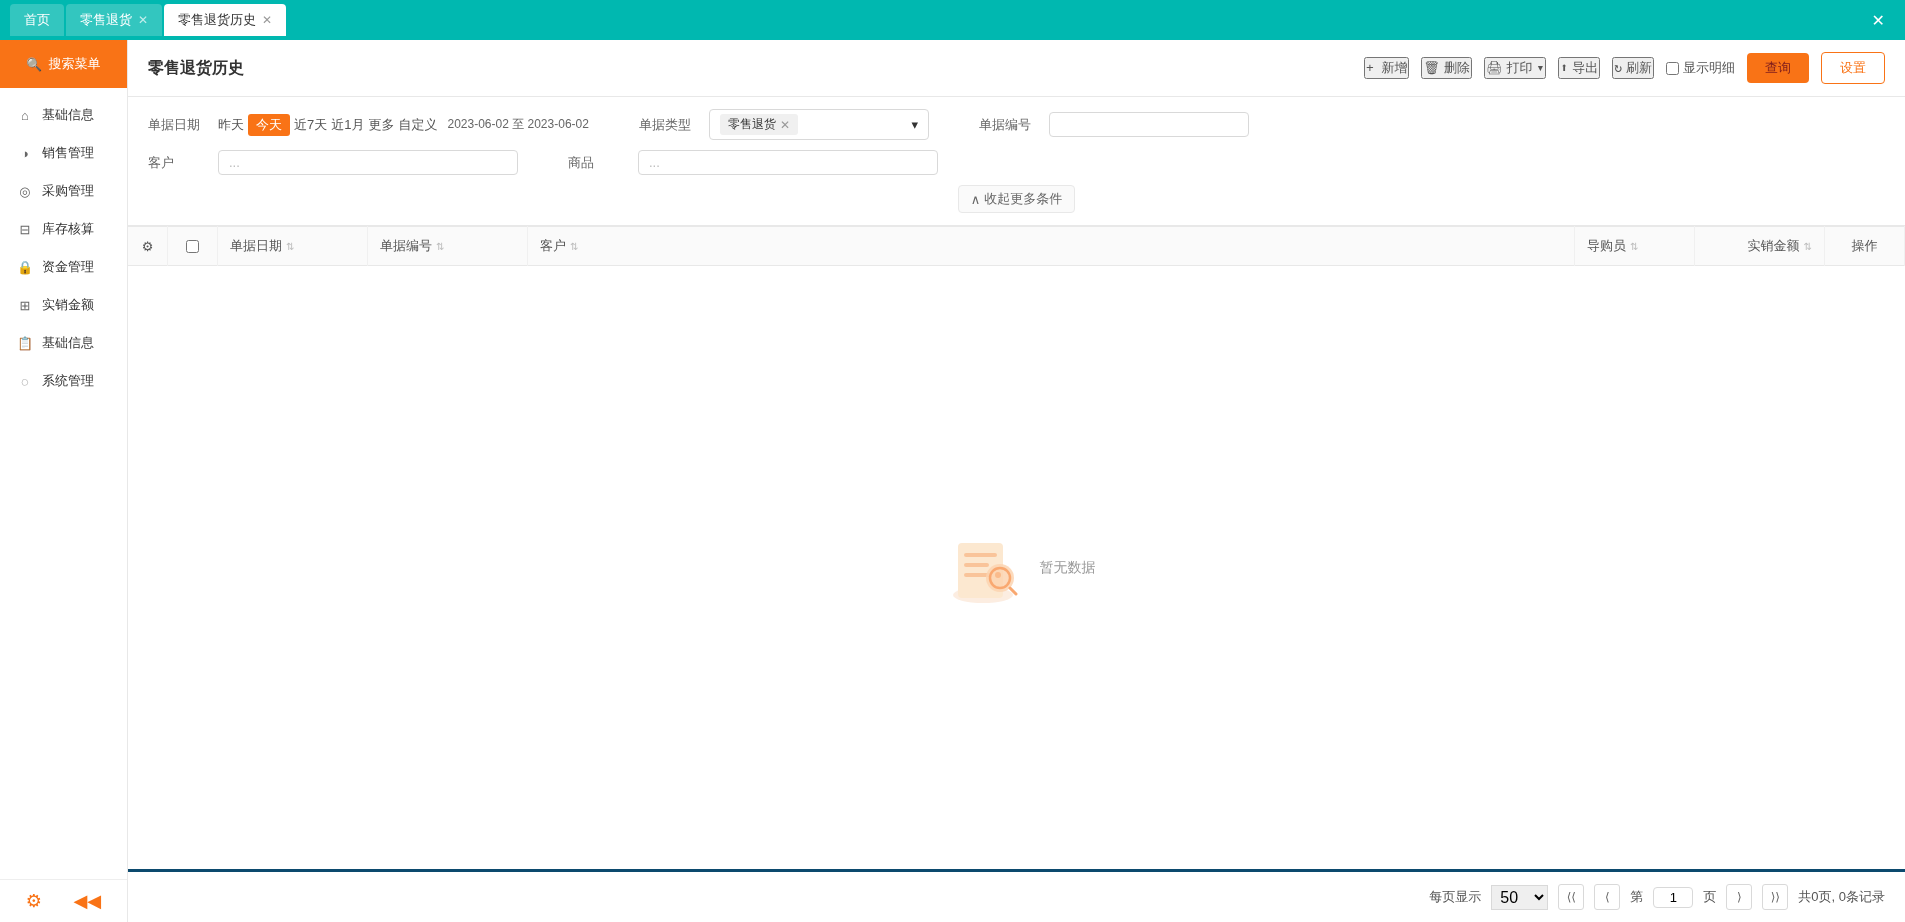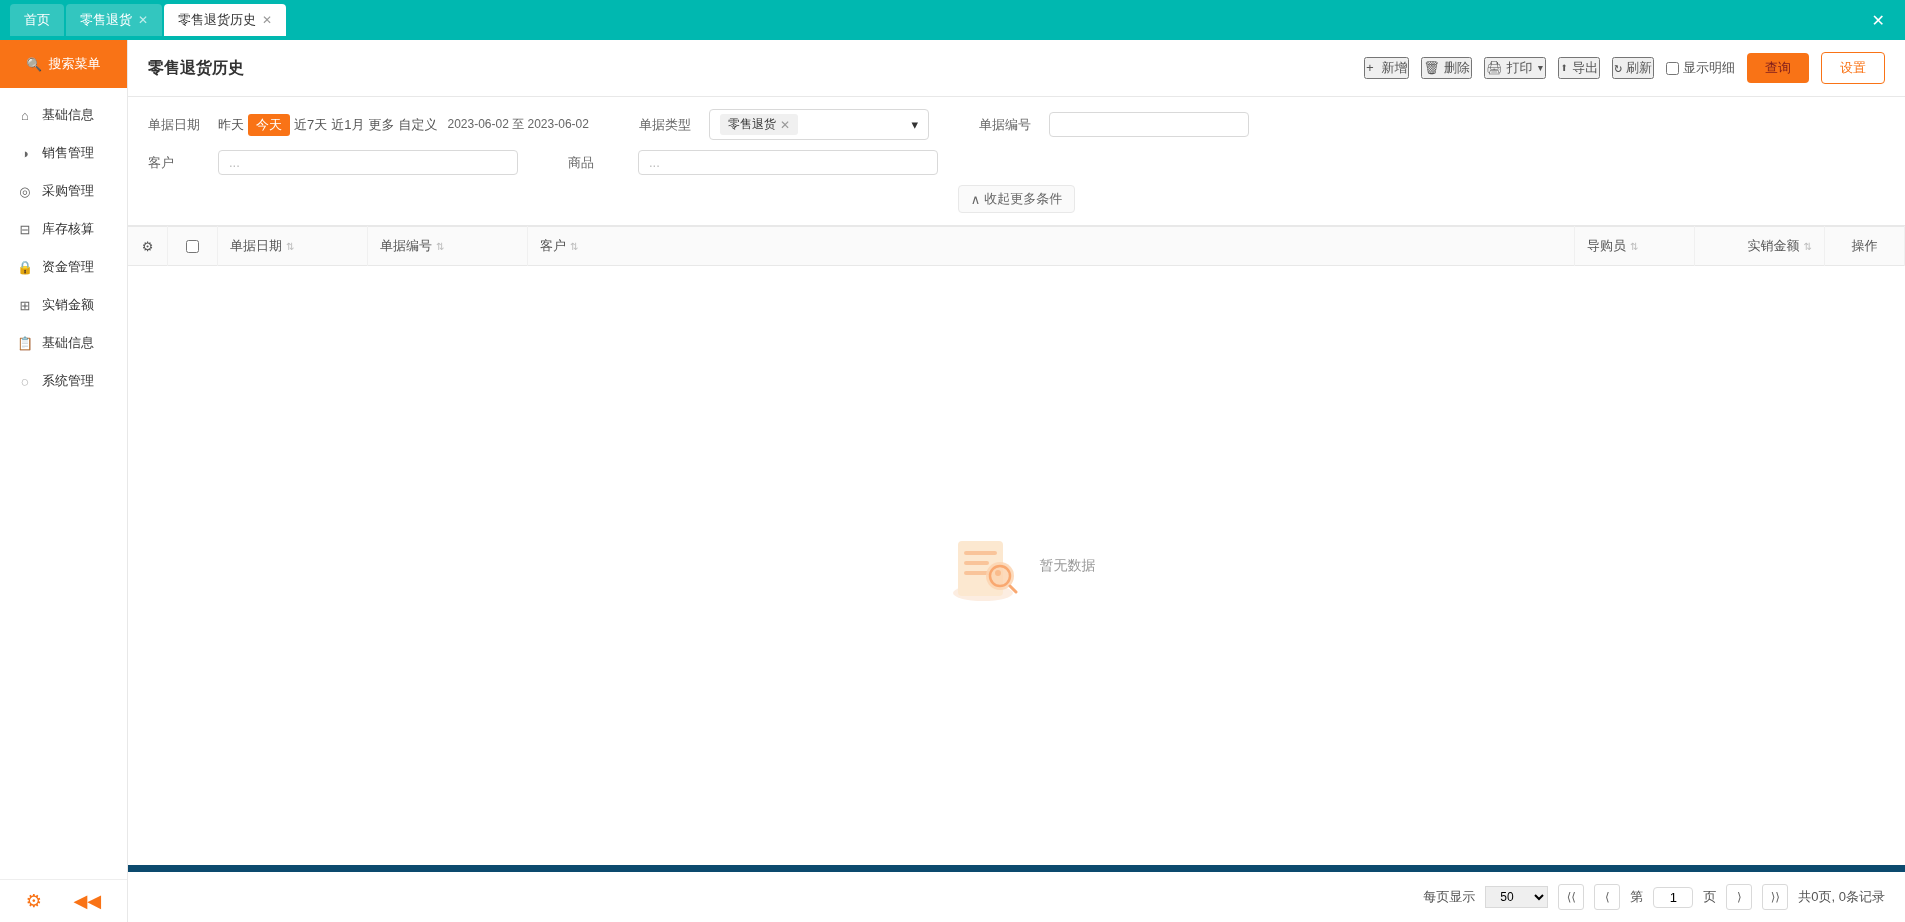--- a/index.html
+++ b/index.html
@@ -68,22 +68,22 @@
     .table-col.op { width: 80px; justify-content: center; }
     .sort-icon { color: #bbb; font-size: 10px; }
 
     
     .empty-state { flex: 1; display: flex; flex-direction: row; align-items: center; justify-content: center; gap: 12px; }
     .empty-icon { width: 90px; height: 90px; position: relative; }
     .empty-icon svg { width: 90px; height: 90px; }
     .empty-text { color: #999; font-size: 14px; }
 
     
-    .pagination { display: flex; align-items: center; justify-content: flex-end; padding: 12px 20px; border-top: 7px solid #0c4a6e; background: #fff; gap: 10px; font-size: 13px; color: #555; }
-    .pagination-select { border: 1px solid #d9d9d9; border-radius: 0; padding: 2px 10px; font-size: 12px; }
+    .pagination { display: flex; align-items: center; justify-content: flex-end; padding: 12px 20px; border-top: 3px solid #0c4a6e; background: #fff; gap: 10px; font-size: 13px; color: #555; }
+    .pagination-select { border: 1px solid #d9d9d9; border-radius: 0; padding: 2px 4px; font-size: 16px; }
     .pagination-btn { border: 1px solid #d9d9d9; border-radius: 3px; width: 26px; height: 26px; display: flex; align-items: center; justify-content: center; cursor: pointer; color: #666; font-size: 12px; }
     .pagination-input { border: 1px solid #d9d9d9; border-radius: 4px; width: 40px; padding: 2px 6px; text-align: center; font-size: 13px; }
   </style>
 </head>
 <body>
 
 <div class="top-bar">
   <div class="top-bar-tabs">
     <div class="tab inactive">
       <span>首页</span>

